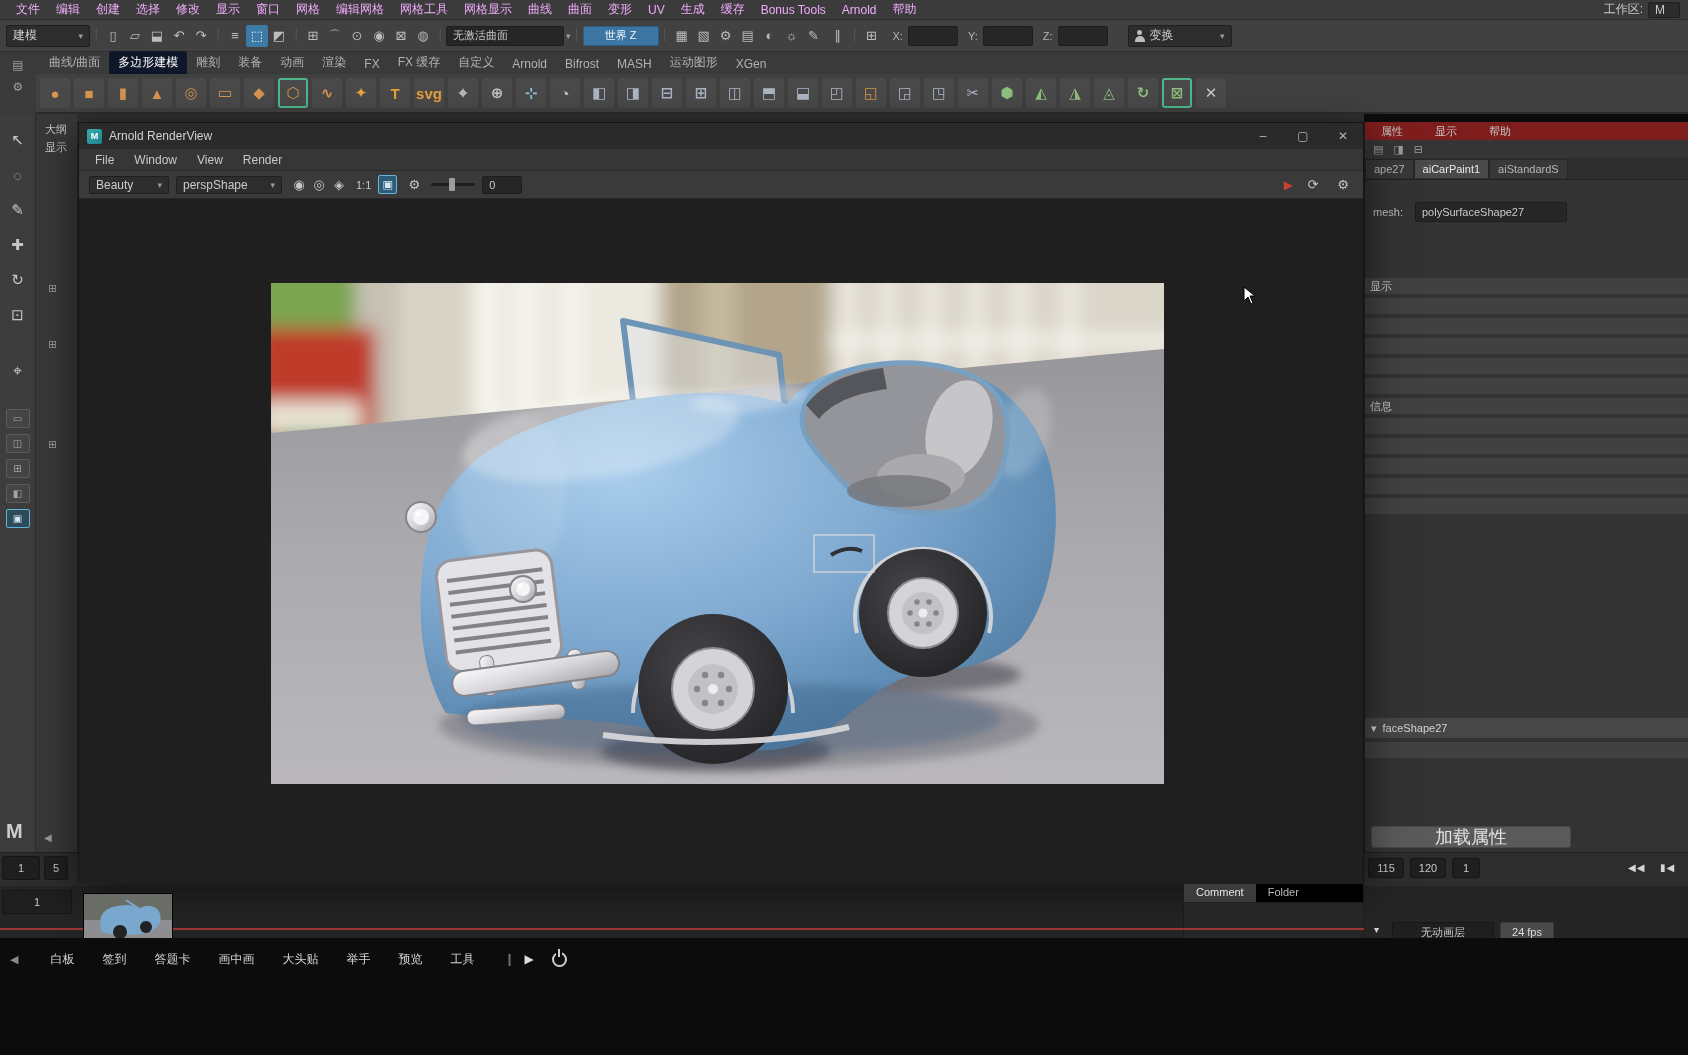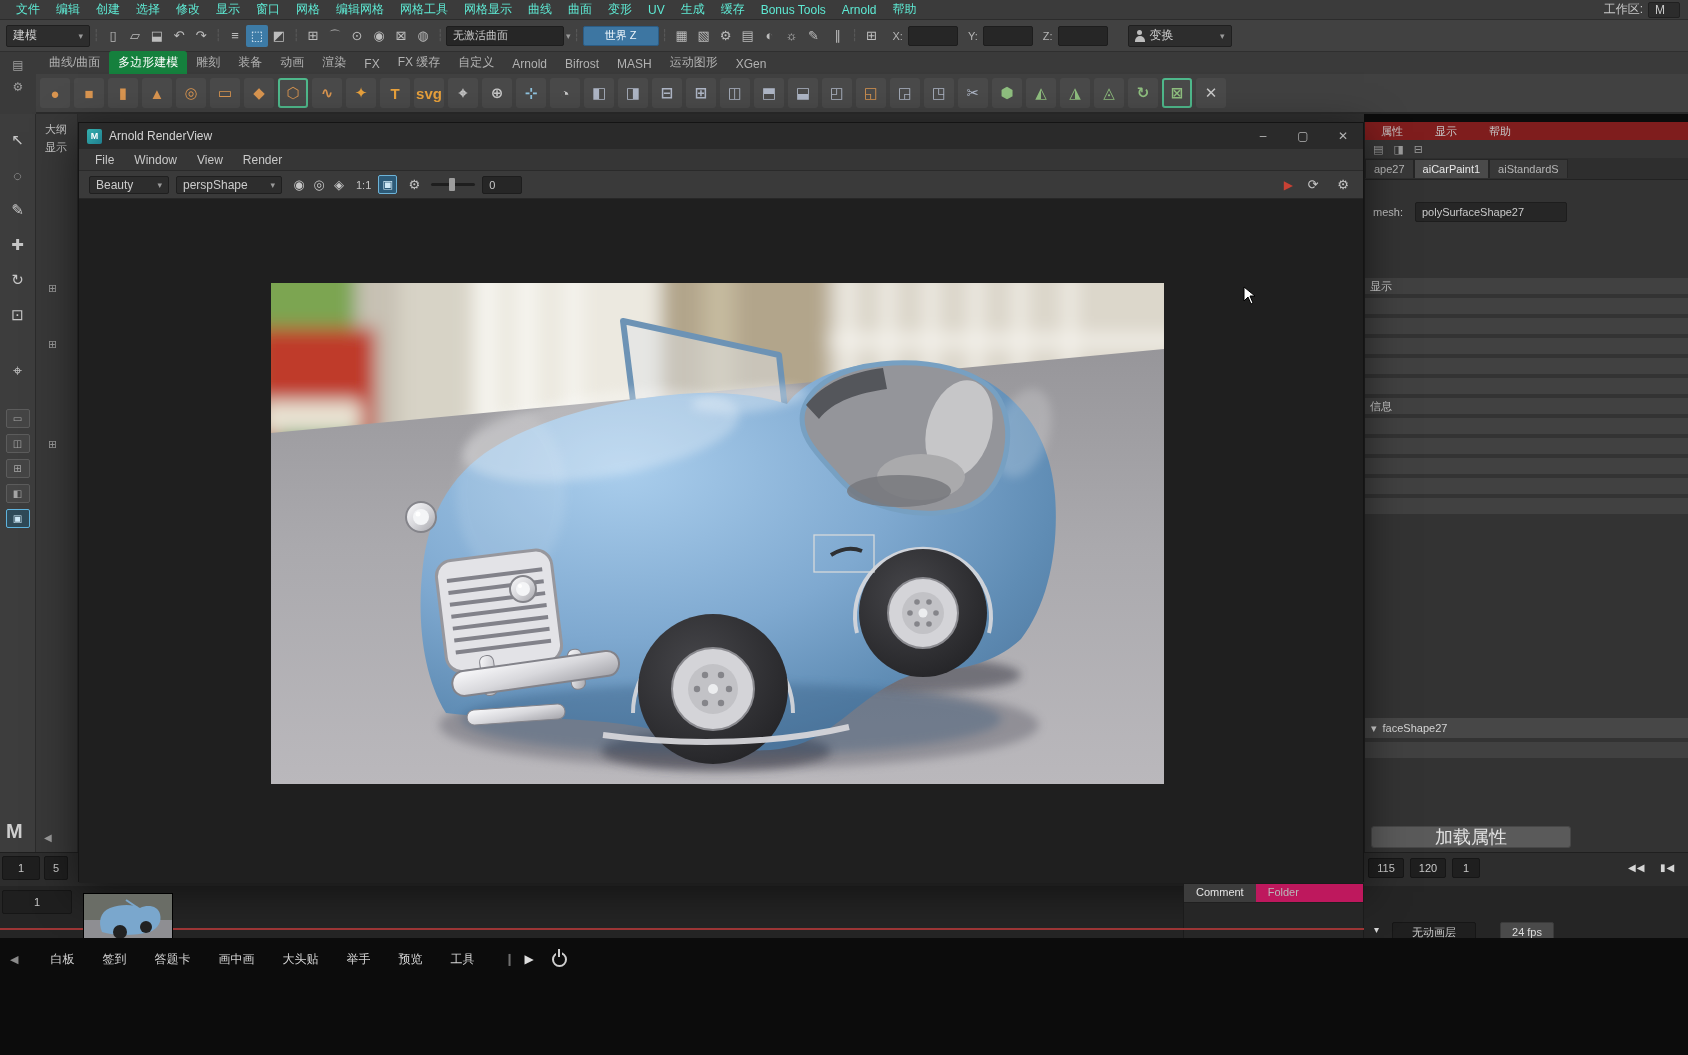--- a/index.html
+++ b/index.html
@@ -2,42 +2,42 @@
 <html><head>
 <meta charset="utf-8">
 <style>
 *{margin:0;padding:0;box-sizing:border-box}
 body{background:#000;font-family:"Liberation Sans","DejaVu Sans",sans-serif}
 .screen{position:relative;width:1688px;height:1055px;background:#0c0c0c;overflow:hidden;color:#c7c7c7;font-size:12px}
 .abs{position:absolute}
 .row{display:flex;align-items:center}
 
 .menubar{left:0;top:0;width:1688px;height:20px;background:#3b3b3b;border-bottom:1px solid #2c2c2c;display:flex;align-items:center;padding:0 8px;z-index:2}
-.menu-item{padding:0 8px;color:#5eead4;font-size:12px;white-space:nowrap}
+.menu-item{padding:0 8px;color:#f0abfc;font-size:12px;white-space:nowrap}
 .ws{margin-left:auto;gap:5px;color:#c9c9c9}
 .ws-val{background:#2c2c2c;border:1px solid #202020;padding:0 14px 0 6px;height:16px;display:flex;align-items:center;border-radius:2px}
 
 .statusline{left:0;top:20px;width:1688px;height:32px;background:#414141;border-bottom:1px solid #2f2f2f;display:flex;align-items:center;padding:0 6px;gap:2px;z-index:2}
 .dropdown{height:22px;background:#2d2d2d;border:1px solid #1f1f1f;border-radius:2px;display:flex;align-items:center;justify-content:space-between;padding:0 6px;color:#ccc;font-size:12px;gap:6px;white-space:nowrap}
 .caret{font-size:9px;color:#9a9a9a}
 .vsep{width:8px;height:22px;display:flex;align-items:center;justify-content:center;color:#5f5f5f;font-size:11px}
 .icon-btn{width:22px;height:22px;display:flex;align-items:center;justify-content:center;font-size:13px;color:#bdbdbd;border-radius:2px}
 .icon-btn.hl{background:#3d7ba6;color:#eaf6ff}
 .field{height:20px;background:#262626;border:1px solid #1d1d1d;border-radius:2px;color:#c9c9c9;font-size:11px;display:flex;align-items:center;padding:0 6px;white-space:nowrap}
 .sym-field{background:#3d76a2;border-color:#2c5d85;color:#eef6fc;justify-content:center;width:76px}
 .coord-label{color:#b5b5b5;font-size:11px;margin:0 3px 0 8px}
 .coord-field{width:50px}
 .person-icon{width:10px;height:12px;position:relative;margin-right:5px}
 .person-icon::before{content:"";position:absolute;left:2.5px;top:0;width:5px;height:5px;border-radius:50%;background:#bdbdbd}
 .person-icon::after{content:"";position:absolute;left:0;top:6px;width:10px;height:6px;border-radius:5px 5px 0 0;background:#bdbdbd}
 
 .shelf-side{left:0;top:52px;width:36px;height:62px;background:#3a3a3a;display:flex;flex-direction:column;align-items:center;gap:8px;padding-top:6px;z-index:2;color:#9e9e9e}
 .shelf-tabs{left:36px;top:52px;width:1652px;height:22px;background:#3a3a3a;display:flex;align-items:flex-end;padding-left:4px;z-index:2}
 .shelf-tab{padding:3px 9px;font-size:12px;color:#b2b2b2;white-space:nowrap}
-.shelf-tab.active{color:#fff;background:#15803d;border-radius:3px 3px 0 0}
+.shelf-tab.active{color:#fff;background:#0f172a;border-radius:3px 3px 0 0}
 .shelf-row{left:36px;top:74px;width:1652px;height:40px;background:#414141;border-bottom:2px solid #2b2b2b;display:flex;align-items:center;gap:4px;padding-left:4px;z-index:2}
 .shelf-icon{width:30px;height:30px;background:#4a4a4a;border-radius:3px;display:flex;align-items:center;justify-content:center;font-size:15px;font-weight:bold;flex:0 0 auto}
 .shelf-icon.hl{outline:2px solid #4fb98c;outline-offset:-2px}
 
 .toolbox{left:0;top:114px;width:36px;height:738px;background:#3d3d3d;border-right:1px solid #2b2b2b;display:flex;flex-direction:column;align-items:center;padding-top:12px;gap:7px;z-index:2}
 .tool{width:28px;height:28px;display:flex;align-items:center;justify-content:center;font-size:15px;color:#c6c6c6;border-radius:3px}
 .axis-tool{margin-top:26px;color:#c0c0c0;font-size:16px}
 .layouts{display:flex;flex-direction:column;gap:6px;margin-top:22px}
 .layout-btn{width:24px;height:19px;border:1px solid #5c5c5c;color:#a5a5a5;font-size:10px;display:flex;align-items:center;justify-content:center;background:#454545;border-radius:2px}
 .layout-btn.hl{border-color:#5fb3dd;background:#2f4a58;color:#cfe9f7}
@@ -80,21 +80,21 @@
 .rv-toolbar{position:absolute;left:0;top:48px;width:100%;height:28px;background:#3a3a3a;border-bottom:1px solid #272727;display:flex;align-items:center;gap:7px;padding:0 10px}
 .rv-ic{width:20px;height:20px;display:flex;align-items:center;justify-content:center;color:#c5c5c5;font-size:13px}
 .region-btn{width:19px;height:19px;background:#2d5a77;border:1px solid #6db3d8;border-radius:2px;display:flex;align-items:center;justify-content:center;color:#cfe8f5;font-size:11px}
 .slider{width:44px;height:3px;background:#1e1e1e;position:relative;border-radius:2px}
 .knob{position:absolute;left:18px;top:-5px;width:6px;height:13px;background:#9d9d9d;border-radius:1px}
 .rv-right{margin-left:auto;display:flex;align-items:center;gap:10px}
 .rv-viewport{position:absolute;left:0;top:76px;width:100%;height:684px;background:#1f1f1f;overflow:hidden}
 .render-img{position:absolute;left:192px;top:84px;width:893px;height:501px;background:#111}
 
 .snap-panel{left:1183px;top:883px;width:181px;height:57px;background:#262626;border:1px solid #1b1b1b;z-index:11}
-.snap-tabs{display:flex;height:19px;background:#be185d;border-bottom:1px solid #1f1f1f}
+.snap-tabs{display:flex;height:19px;background:#000000;border-bottom:1px solid #1f1f1f}
 .snap-tab{padding:2px 12px;font-size:11px;color:#b9b9b9}
 .snap-tab.active{background:#3c3c3c;color:#e5e5e5}
 
 .thumb{left:83px;top:893px;width:90px;height:48px;border:1px solid #000;overflow:hidden;z-index:13;background:#23242a}
 
 .bottombar{left:0;top:938px;width:1688px;height:117px;background:#0c0c0c;z-index:20}
 .bb-row{position:absolute;left:0;top:6px;width:100%;height:30px;display:flex;align-items:center;padding-left:10px;gap:0}
 .bb-collapse{color:#8a8a8a;font-size:11px;margin-right:18px}
 .bb-item{padding:0 14px;color:#d6d6d6;font-size:12px;white-space:nowrap}
 .bb-div{color:#6f6f6f;margin:0 10px 0 16px}
@@ -362,21 +362,21 @@
   <div class="tfield" style="left:44px;top:856px;width:24px;height:24px">5</div>
   <div class="tfield" style="left:2px;top:890px;width:70px;height:24px">1</div>
 
   <div class="tfield" style="left:1368px;top:858px;width:36px;height:20px">115</div>
   <div class="tfield" style="left:1410px;top:858px;width:36px;height:20px">120</div>
   <div class="tfield" style="left:1452px;top:858px;width:28px;height:20px">1</div>
   <span class="transport" style="left:1628px;top:862px">◀◀</span>
   <span class="transport" style="left:1660px;top:862px">▮◀</span>
 
   <span class="transport" style="left:1374px;top:924px">▾</span>
-  <div class="tfield" style="left:1392px;top:922px;width:84px;height:20px">无动画层</div>
+  <div class="tfield" style="left:1392px;top:922px;width:102px;height:20px">无动画层</div>
   <div class="tfield fpsbox" style="left:1500px;top:922px;width:54px;height:20px">24 fps</div>
 
   <div class="abs redline"></div>
 
   <div class="abs rv">
     <div class="rv-title">
       <span class="rv-appicon">M</span>
       <span class="rv-title-text">Arnold RenderView</span>
       <div class="win-btns">
         <span class="win-btn">–</span>

